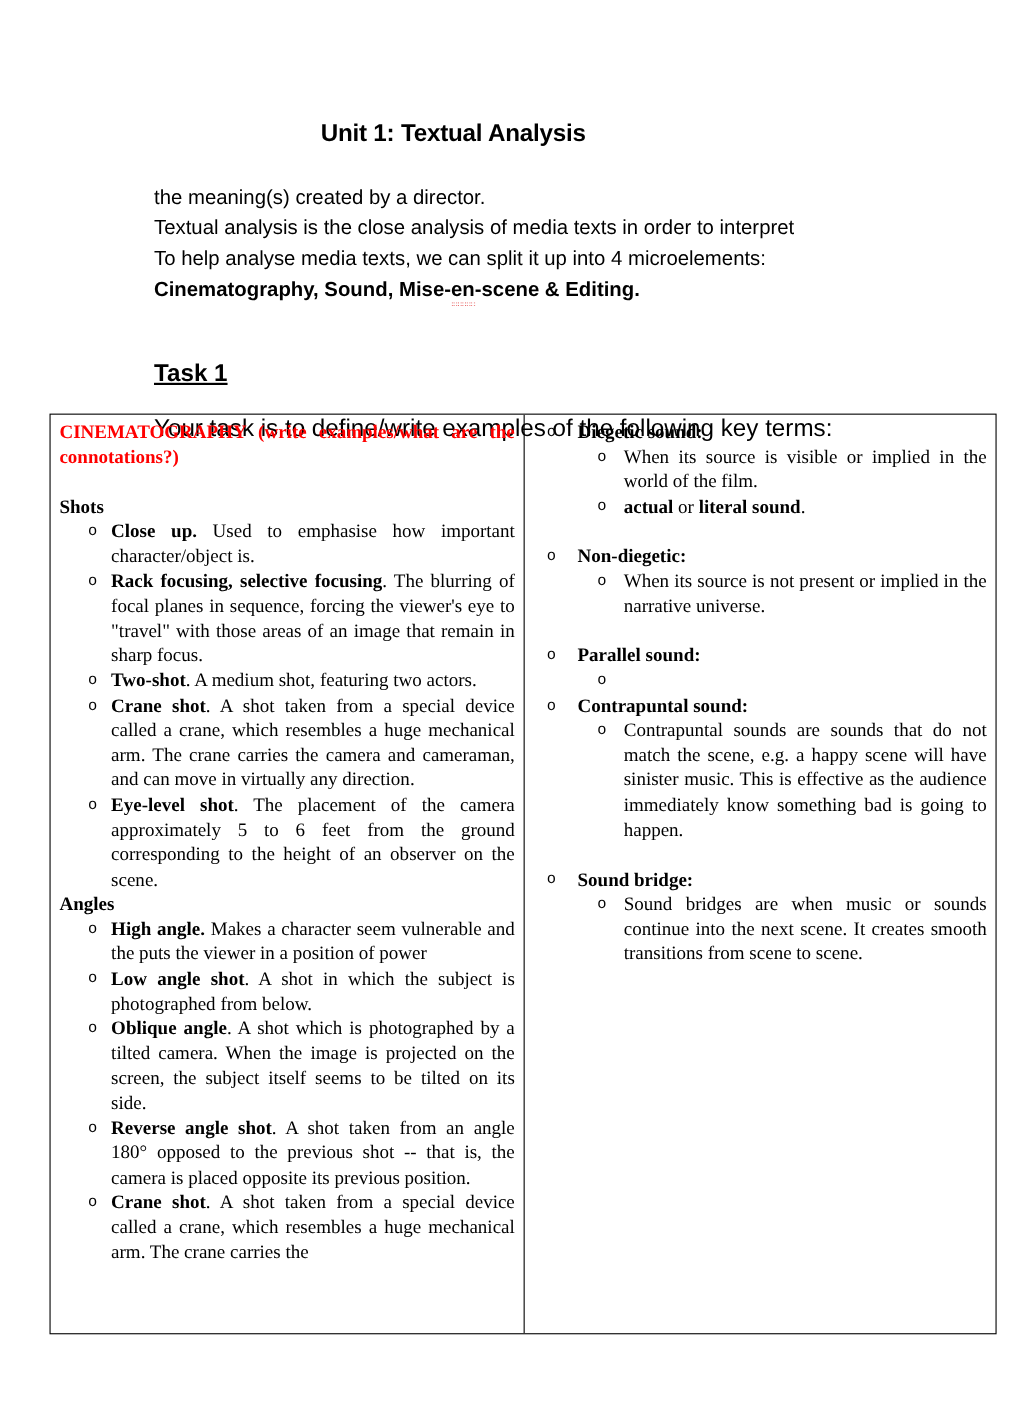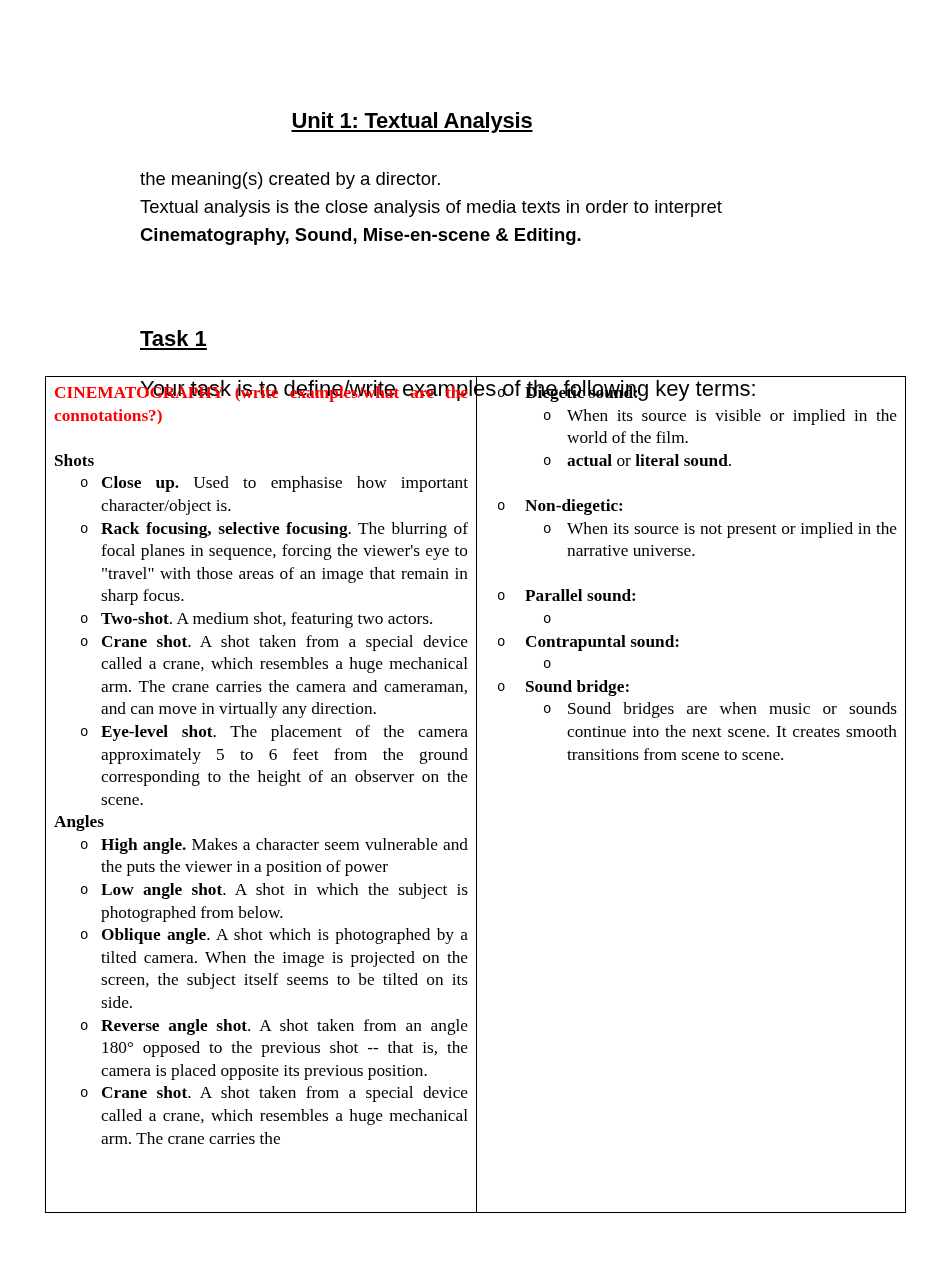--- a/index.html
+++ b/index.html
@@ -19,21 +19,20 @@
   
   .doc-title {
     position: absolute;
     top: 108px;
     left: 0;
     width: 824px;
     text-align: center;
     font-family: "Liberation Sans", sans-serif;
     font-size: 22px;
     font-weight: bold;
-    text-decoration: underline;
     letter-spacing: -0.2px;
   }
 
   .intro {
     position: absolute;
     top: 165px;
     left: 140px;
     width: 680px;
     font-family: "Liberation Sans", sans-serif;
     font-size: 18.5px;
@@ -165,20 +164,21 @@
   .spacer { height: 22.6px; }
 </style>
 </head>
 <body>
 
 <div class="doc-title">Unit 1: Textual Analysis</div>
 
 <div class="intro">
   <p>the meaning(s) created by a director.</p>
   <p>Textual analysis is the close analysis of media texts in order to interpret</p>
+  <p>To help analyse media texts, we can split it up into 4 microelements:</p>
   <p class="bold"><span>Cinematography, Sound, Mise-</span><span class="squiggle">en</span><span>-scene &amp; Editing.</span></p>
 </div>
 
 <div class="task-block">
   <p class="task-heading">Task 1</p>
   <p>Your task is to define/write examples of the following key terms:</p>
 </div>
 
 <div class="terms-table">
 
@@ -213,21 +213,21 @@
         <li class="spacer"></li>
         <li class="bullet"><span class="marker">o</span><span class="term">Non-diegetic:</span><ul class="lvl2">
             <li class="bullet"><span class="marker">o</span><span>When its source is not present or implied in the narrative universe.</span></li>
           </ul></li>
         <li class="spacer"></li>
         <li class="bullet"><span class="marker">o</span><span class="term">Parallel sound:</span><ul class="lvl2">
             <li class="bullet"><span class="marker">o</span></li>
           </ul></li>
         <li class="spacer"></li>
         <li class="bullet"><span class="marker">o</span><span class="term">Contrapuntal sound:</span><ul class="lvl2">
-            <li class="bullet"><span class="marker">o</span></li>
+            <li class="bullet"><span class="marker">o</span><span>Contrapuntal sounds are sounds that do not match the scene, e.g. a happy scene will have sinister music. This is effective as the audience immediately know something bad is going to happen.</span></li>
           </ul></li>
         <li class="spacer"></li>
         <li class="bullet"><span class="marker">o</span><span class="term">Sound bridge:</span><ul class="lvl2">
             <li class="bullet"><span class="marker">o</span><span>Sound bridges are when music or sounds continue into the next scene. It creates smooth transitions from scene to scene.</span></li>
           </ul></li>
       </ul>
   </div>
 
 </div>
 

